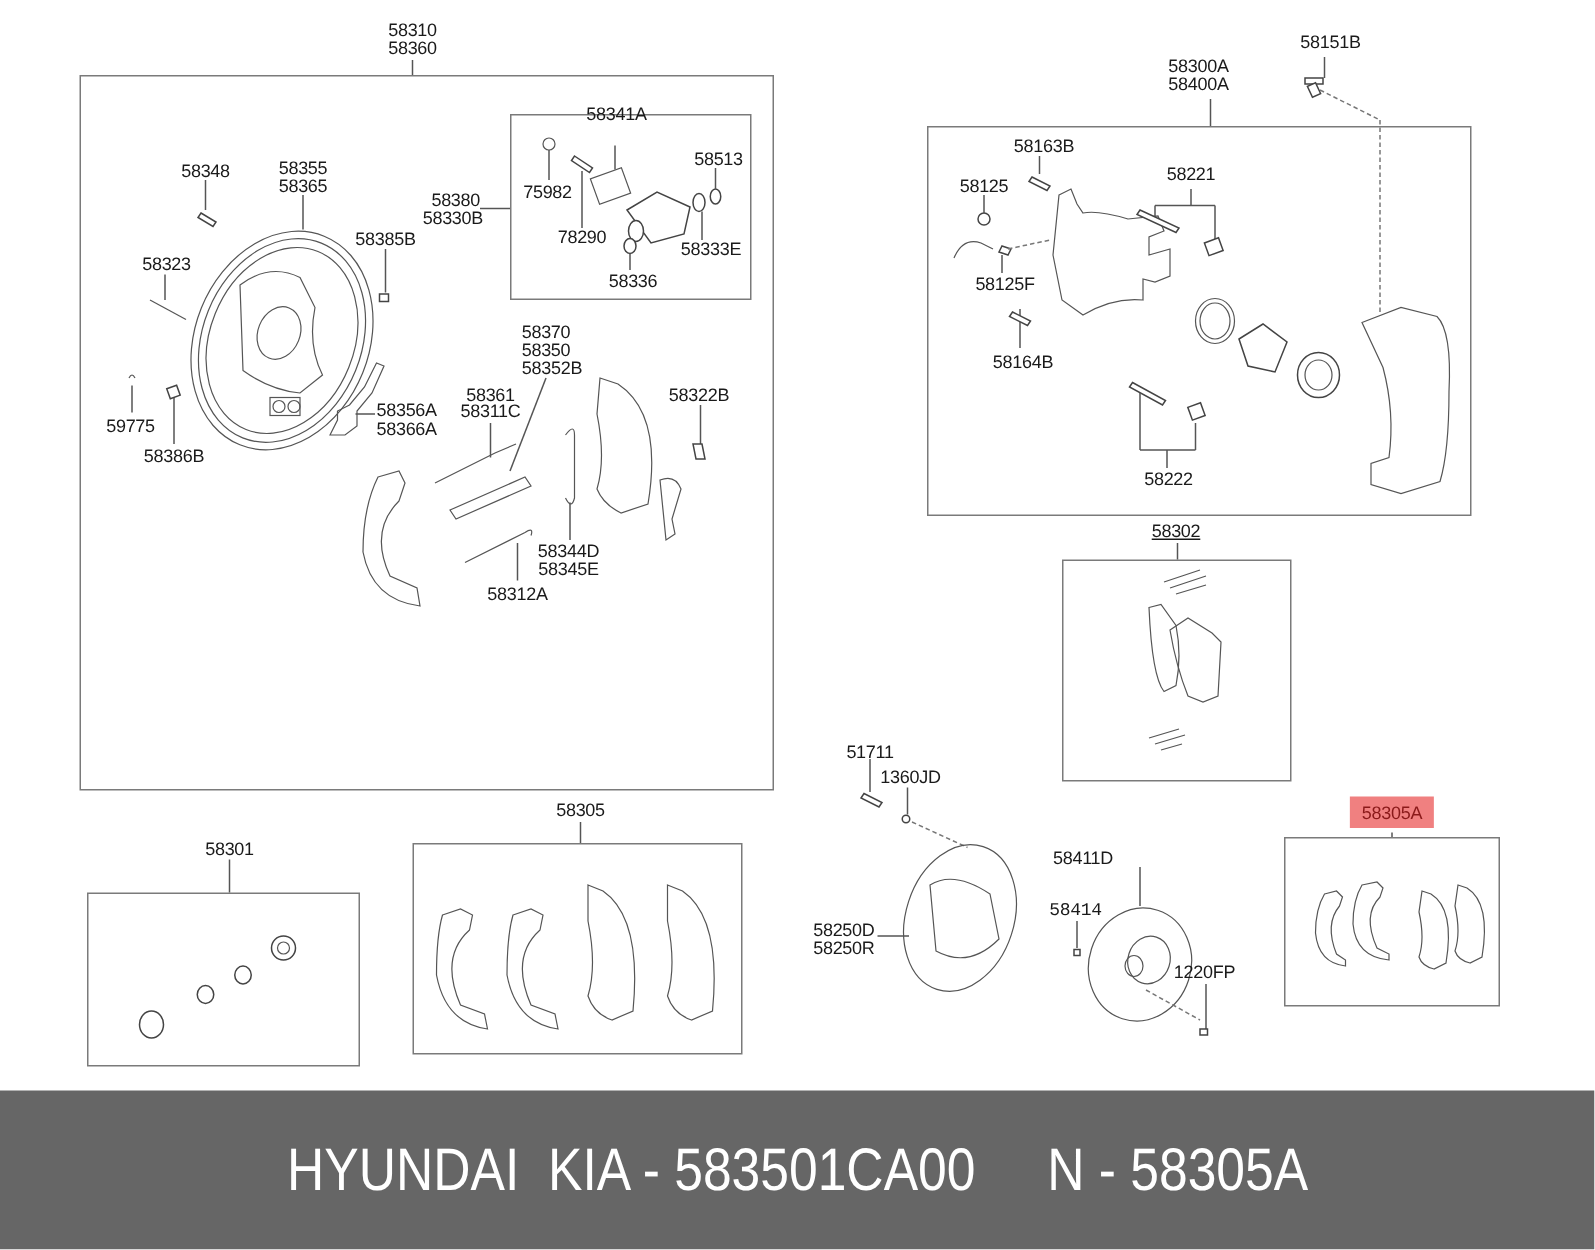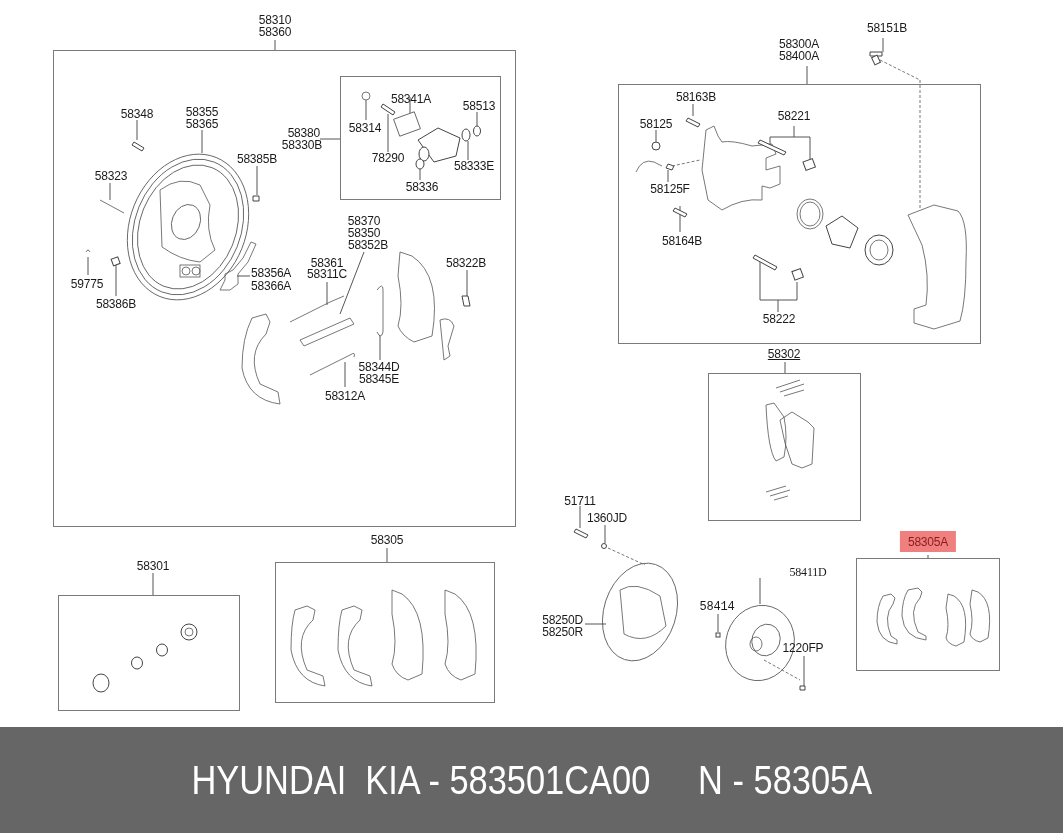--- a/index.html
+++ b/index.html
@@ -199,22 +199,22 @@
     </g>
   </svg>
 
   <span class="lbl c" style="left:275px;top:14px;">58310</span>
   <span class="lbl c" style="left:275px;top:26px;">58360</span>
   <span class="lbl c" style="left:137px;top:108px;">58348</span>
   <span class="lbl c" style="left:202px;top:106px;">58355</span>
   <span class="lbl c" style="left:202px;top:118px;">58365</span>
   <span class="lbl r" style="left:320px;top:127px;">58380</span>
   <span class="lbl r" style="left:322px;top:139px;">58330B</span>
-  <span class="lbl c" style="left:411px;top:93px;">58341A</span>
-  <span class="lbl c" style="left:365px;top:122px;">58314</span>
+  <span class="lbl c" style="left:411px;top:70px;">58341A</span>
+  <span class="lbl c" style="left:365px;top:122px;">75982</span>
   <span class="lbl c" style="left:479px;top:100px;">58513</span>
   <span class="lbl c" style="left:388px;top:152px;">78290</span>
   <span class="lbl c" style="left:474px;top:160px;">58333E</span>
   <span class="lbl c" style="left:422px;top:181px;">58336</span>
   <span class="lbl c" style="left:257px;top:153px;">58385B</span>
   <span class="lbl c" style="left:111px;top:170px;">58323</span>
   <span class="lbl c" style="left:87px;top:278px;text-align:right;">59775</span>
   <span class="lbl c" style="left:116px;top:298px;">58386B</span>
   <span class="lbl" style="left:251px;top:267px;">58356A</span>
   <span class="lbl" style="left:251px;top:280px;">58366A</span>
@@ -234,21 +234,21 @@
   <span class="lbl c" style="left:696px;top:91px;">58163B</span>
   <span class="lbl c" style="left:656px;top:118px;">58125</span>
   <span class="lbl c" style="left:794px;top:110px;">58221</span>
   <span class="lbl c" style="left:670px;top:183px;text-align:right;">58125F</span>
   <span class="lbl c" style="left:682px;top:235px;">58164B</span>
   <span class="lbl c" style="left:779px;top:313px;">58222</span>
   <span class="lbl c" style="left:784px;top:348px;text-decoration:underline;">58302</span>
 
   <span class="lbl c" style="left:580px;top:495px;">51711</span>
   <span class="lbl c" style="left:607px;top:512px;">1360JD</span>
-  <span class="lbl c" style="left:808px;top:566px;font-family:Liberation Serif, serif;">58411D</span>
+  <span class="lbl c" style="left:722px;top:566px;">58411D</span>
   <span class="lbl c" style="left:717px;top:601px;font-family:Liberation Mono, monospace;">58414</span>
   <span class="lbl r" style="left:583px;top:614px;">58250D</span>
   <span class="lbl r" style="left:583px;top:626px;text-align:right;">58250R</span>
   <span class="lbl c" style="left:803px;top:642px;">1220FP</span>
   <span class="lbl c" style="left:153px;top:560px;">58301</span>
   <span class="lbl c" style="left:387px;top:534px;">58305</span>
   <span class="lbl hl" style="left:928px;top:531px;">58305A</span>
 </div>
 
 <div id="footer">

